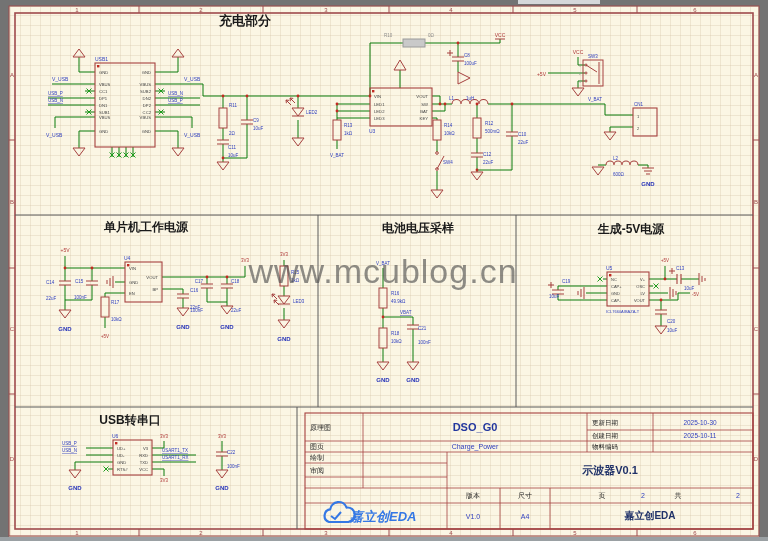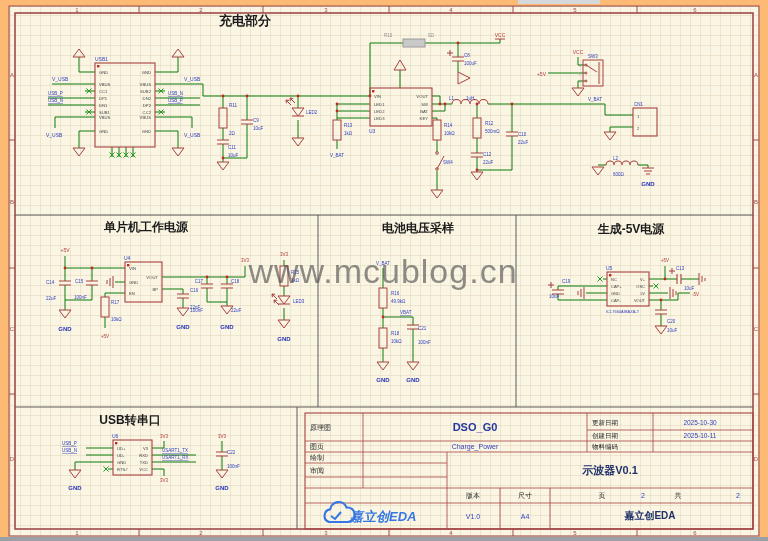--- a/index.html
+++ b/index.html
@@ -1,17 +1,17 @@
 <!DOCTYPE html>
 <html><head>
 <meta charset="utf-8">
 <style>
   html,body{margin:0;padding:0;background:#e9ebea;}
   #screen{position:relative;width:768px;height:541px;overflow:hidden;
-    font-family:"Liberation Sans","DejaVu Sans",sans-serif;background:#fdba74;}
+    font-family:"Liberation Sans","DejaVu Sans",sans-serif;background:#737373;}
   #sheet{position:absolute;left:9px;top:6px;width:750px;height:531px;
     background-color:#fbf6e4;
     background-image:
       repeating-linear-gradient(0deg,rgba(205,185,155,.28) 0 1px,transparent 1px 10px),
       repeating-linear-gradient(90deg,rgba(205,185,155,.28) 0 1px,transparent 1px 10px);
     border:1px solid #d8d2bd;box-sizing:border-box;}
   #bottombar{position:absolute;left:0;top:537px;width:768px;height:4px;background:#9aa0a3;}
   #toptab{position:absolute;left:518px;top:0;width:82px;height:4px;background:#d5d8da;}
   svg{position:absolute;left:0;top:0;}
   text{font-family:"Liberation Sans","DejaVu Sans",sans-serif;}

